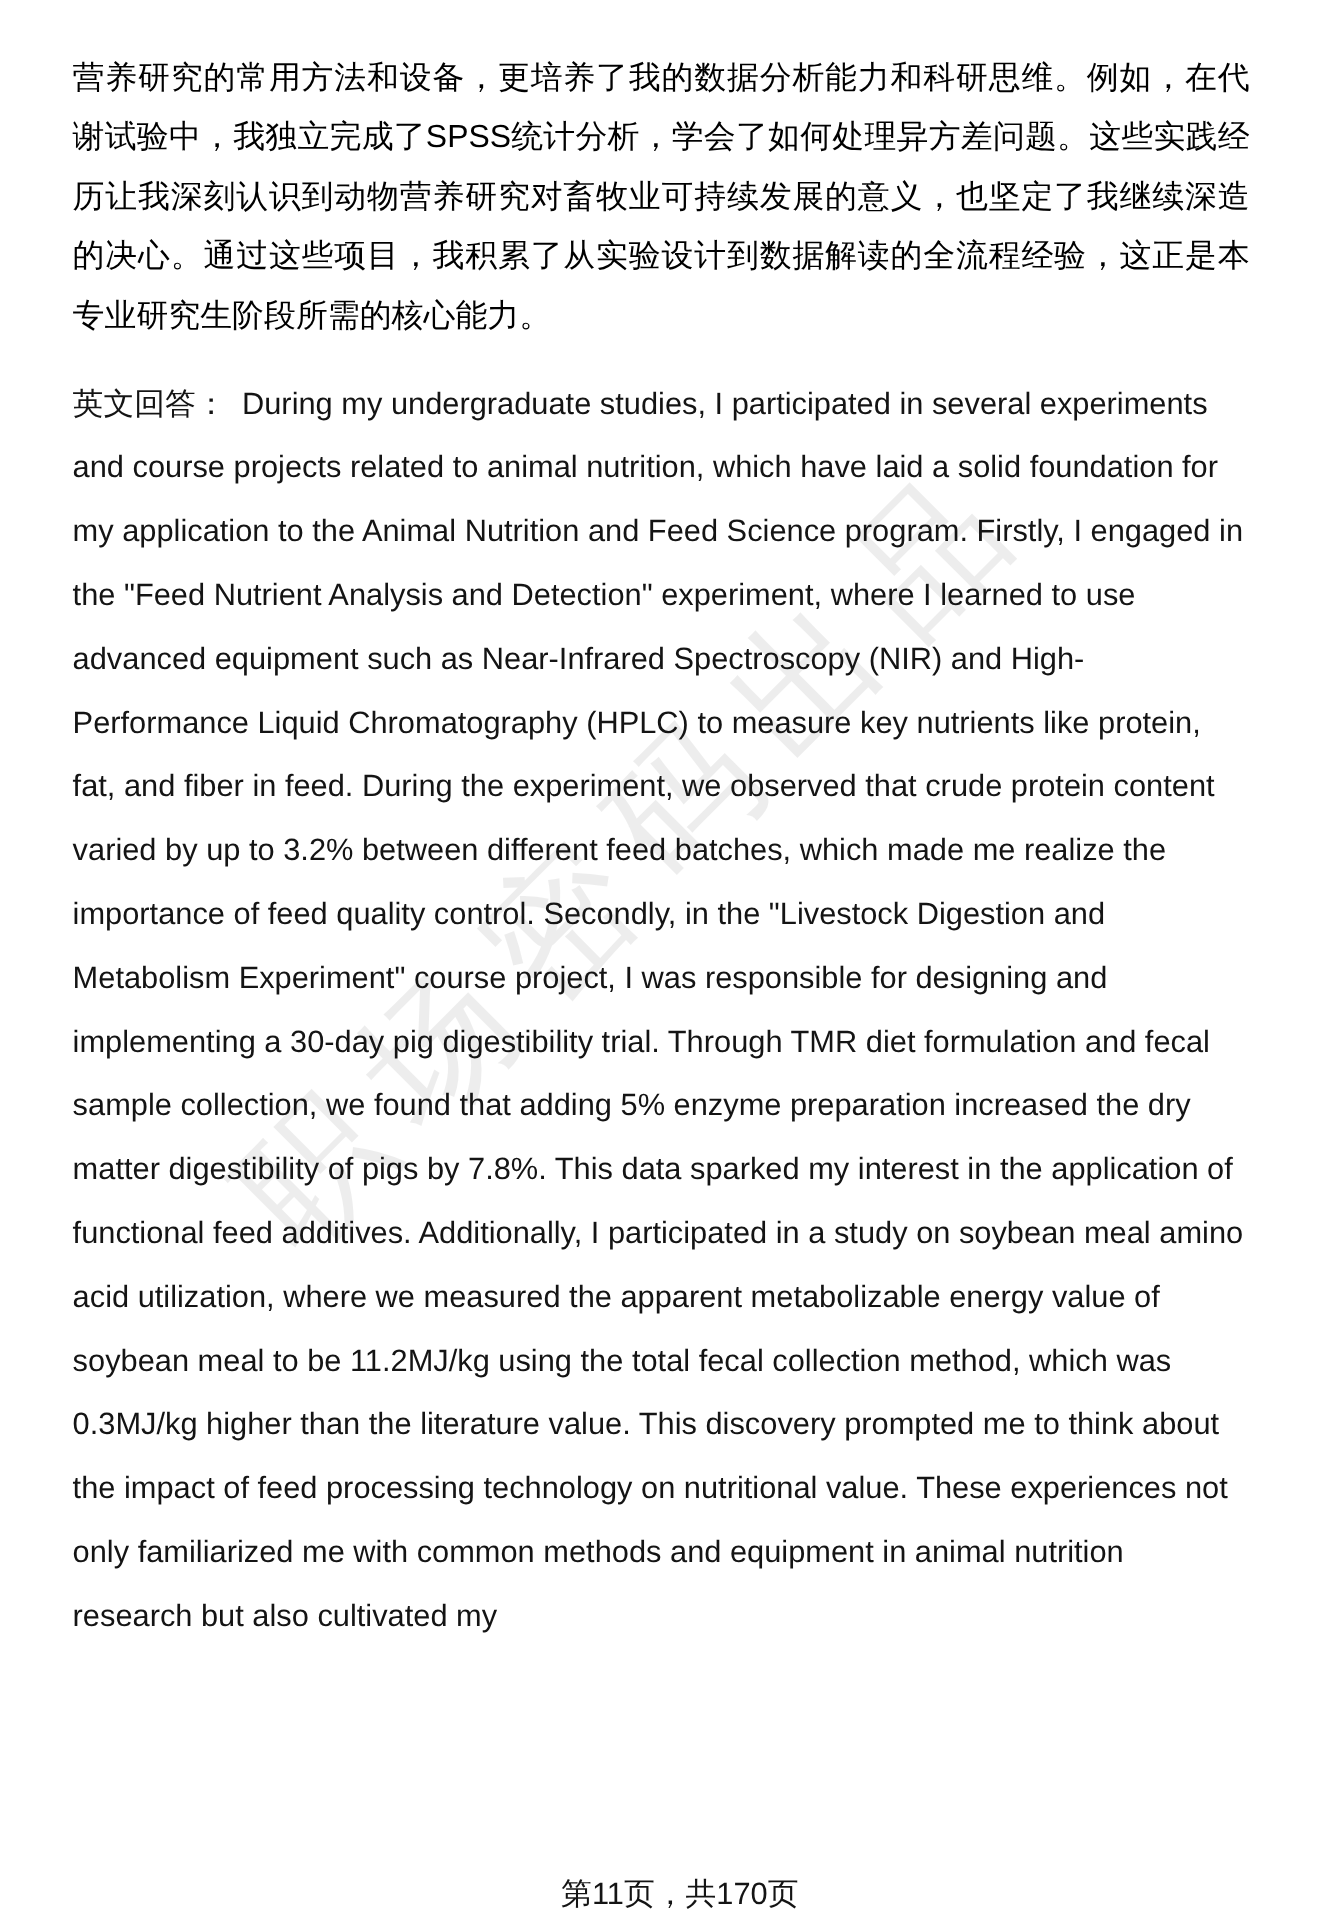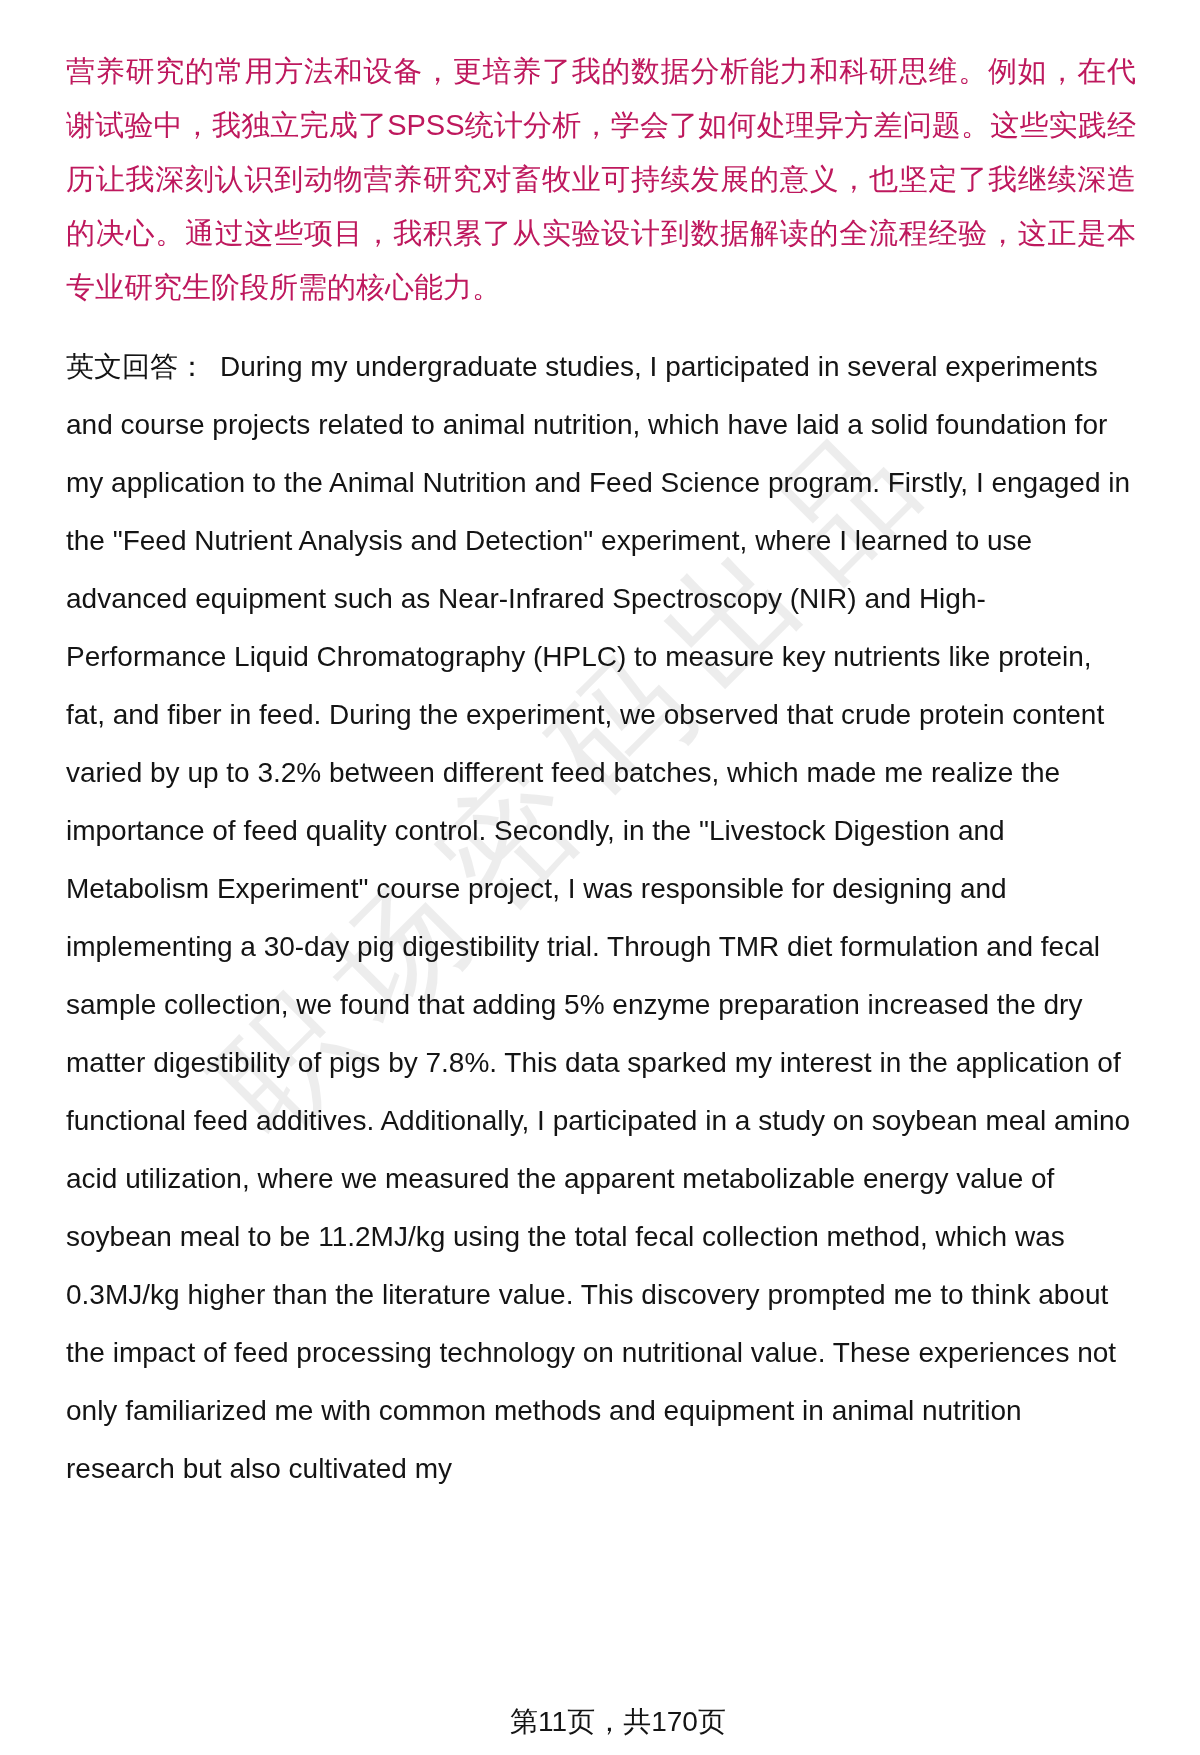--- a/index.html
+++ b/index.html
@@ -40,21 +40,21 @@
     right: 64px;
     top: 44px;
     z-index: 1;
   }
   .para-cn {
     margin: 0 0 24px 0;
     font-size: 29px;
     line-height: 54px;
     text-align: justify;
     text-justify: inter-ideograph;
-    color: #be185d;
+    color: #000000;
   }
   .para-en {
     margin: 0;
     font-size: 28px;
     line-height: 58px;
     text-align: left;
     color: #141414;
   }
   .en-label {
     margin-right: 14px;

